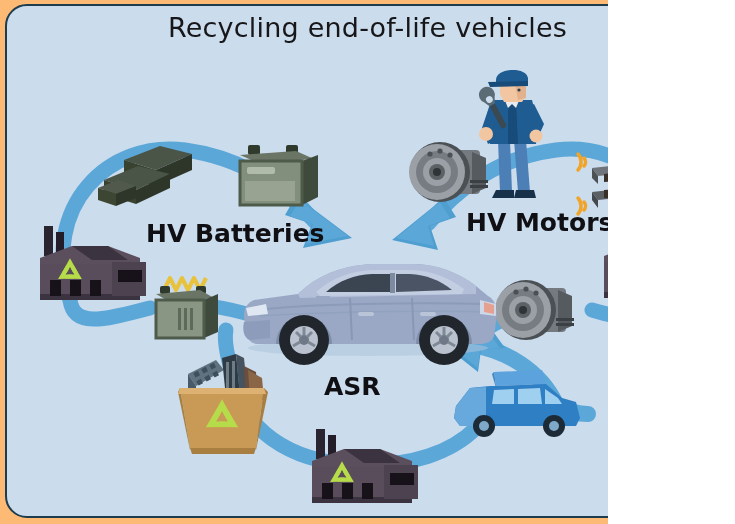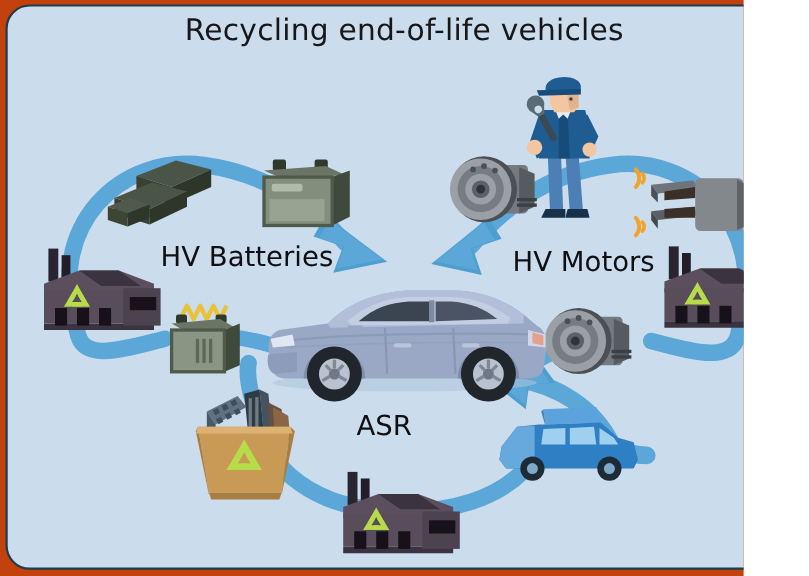--- a/index.html
+++ b/index.html
@@ -1,22 +1,22 @@
 <!DOCTYPE html>
 <html><head>
 <meta charset="utf-8">
 <style>
   html,body{margin:0;padding:0;background:#ffffff;}
   body{font-family:"Liberation Sans","DejaVu Sans",sans-serif;}
 
   #stage{
     position:relative;
-    width:676px;height:524px;
+    width:608px;height:524px;
     overflow:hidden;
-    background:#c2410c;
+    background:#fdba74;
   }
 
   
   #card{
     position:absolute;
     left:5px;top:4px;
     width:723px;height:514px;
     box-sizing:border-box;
     border:2px solid #1d3c4e;
     border-radius:22px;
@@ -35,25 +35,25 @@
     font-weight:400;
     white-space:nowrap;
   }
 
   
   .seclabel{
     position:absolute;
     font-size:25px;
     color:#101014;
     font-family:"DejaVu Sans","Liberation Sans",sans-serif;
-    font-weight:400;
+    font-weight:700;
     white-space:nowrap;
   }
   #lbl-batteries{left:146px;top:219px;}
-  #lbl-motors{left:466px;top:223px;}
+  #lbl-motors{left:466px;top:208px;}
   #lbl-asr{left:324px;top:372px;}
 
   
   .layer{position:absolute;left:0;top:0;width:735px;height:524px;pointer-events:none;}
 </style>
 </head>
 <body>
 
 <div id="stage">
 

